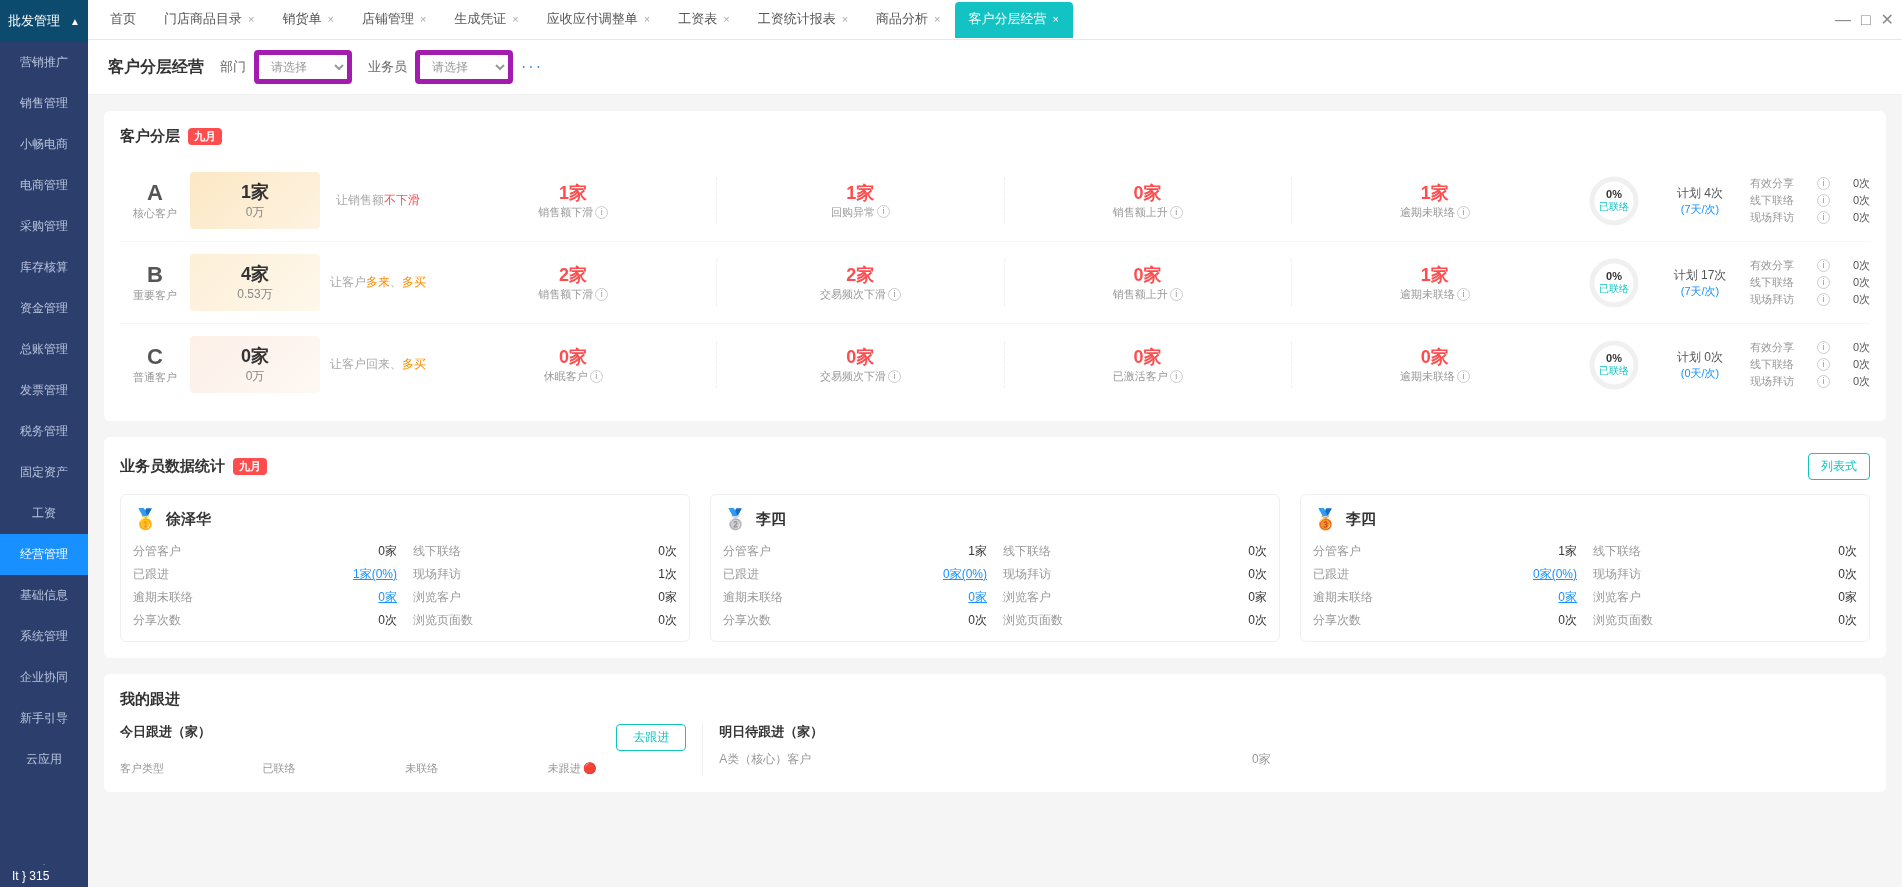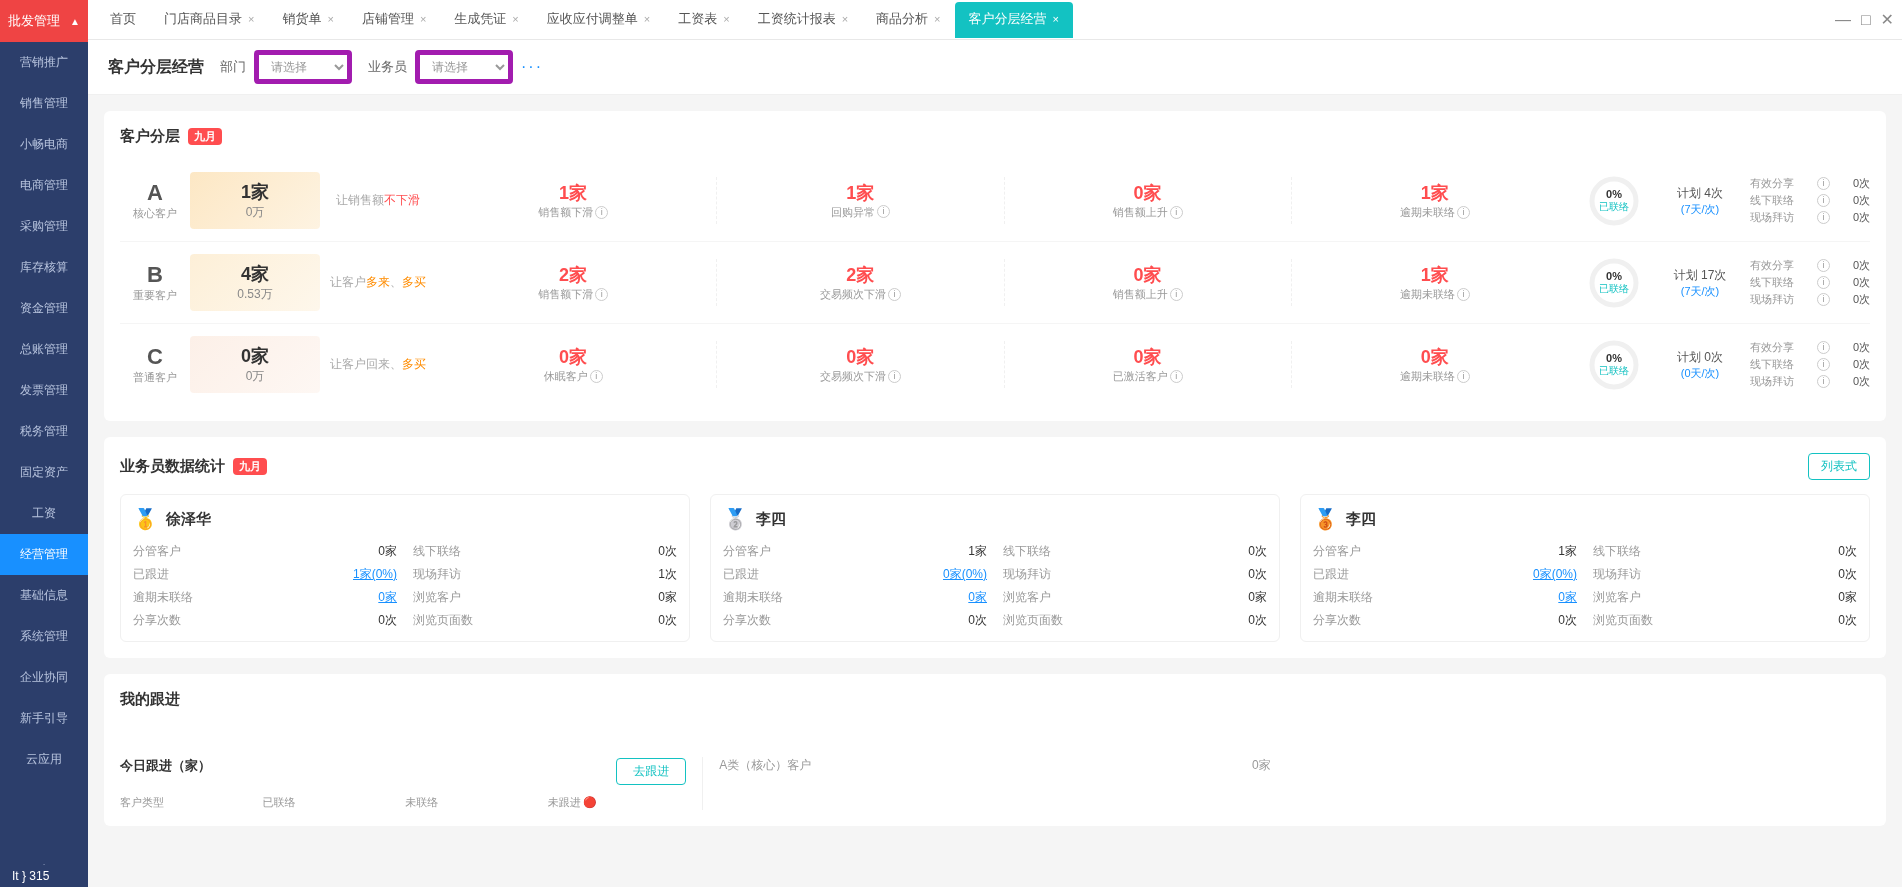--- a/index.html
+++ b/index.html
@@ -10,21 +10,21 @@
       width: 88px;
       background: #2c3e6b;
       color: #cdd4e8;
       display: flex;
       flex-direction: column;
       flex-shrink: 0;
       height: 100%;
       overflow: hidden;
     }
     .sidebar-header {
-      background: #ef4444;
+      background: #0c4a6e;
       padding: 12px 8px;
       text-align: center;
       font-size: 13px;
       color: #fff;
       display: flex;
       align-items: center;
       justify-content: space-between;
       cursor: pointer;
     }
     .sidebar-item {
@@ -323,21 +323,20 @@
 
     
     .followup-grid {
       display: grid;
       grid-template-columns: 1fr 1fr 1fr;
       gap: 0;
     }
     .followup-col {
       padding: 0 16px;
       border-right: 1px solid #f0f0f0;
-      margin-top: 34px;
     }
     .followup-col:first-child { padding-left: 0; }
     .followup-col:last-child { border-right: none; }
     .followup-col-title {
       font-size: 13px;
       color: #333;
       font-weight: bold;
       margin-bottom: 10px;
     }
 
@@ -809,20 +808,21 @@
           </div>
           <div style="display:grid;grid-template-columns:repeat(4,1fr);font-size:11px;color:#999;gap:4px;">
             <span>客户类型</span>
             <span>已联络</span>
             <span>未联络</span>
             <span>未跟进 🔴</span>
           </div>
         </div>
 
         <div class="followup-col">
+          <div class="followup-col-title">明日待跟进（家）</div>
           <div style="display:flex;justify-content:space-between;font-size:12px;color:#999;">
             <span>A类（核心）客户</span>
             <span>0家</span>
           </div>
         </div>
 
       </div>
     </div>
 
   </div>

